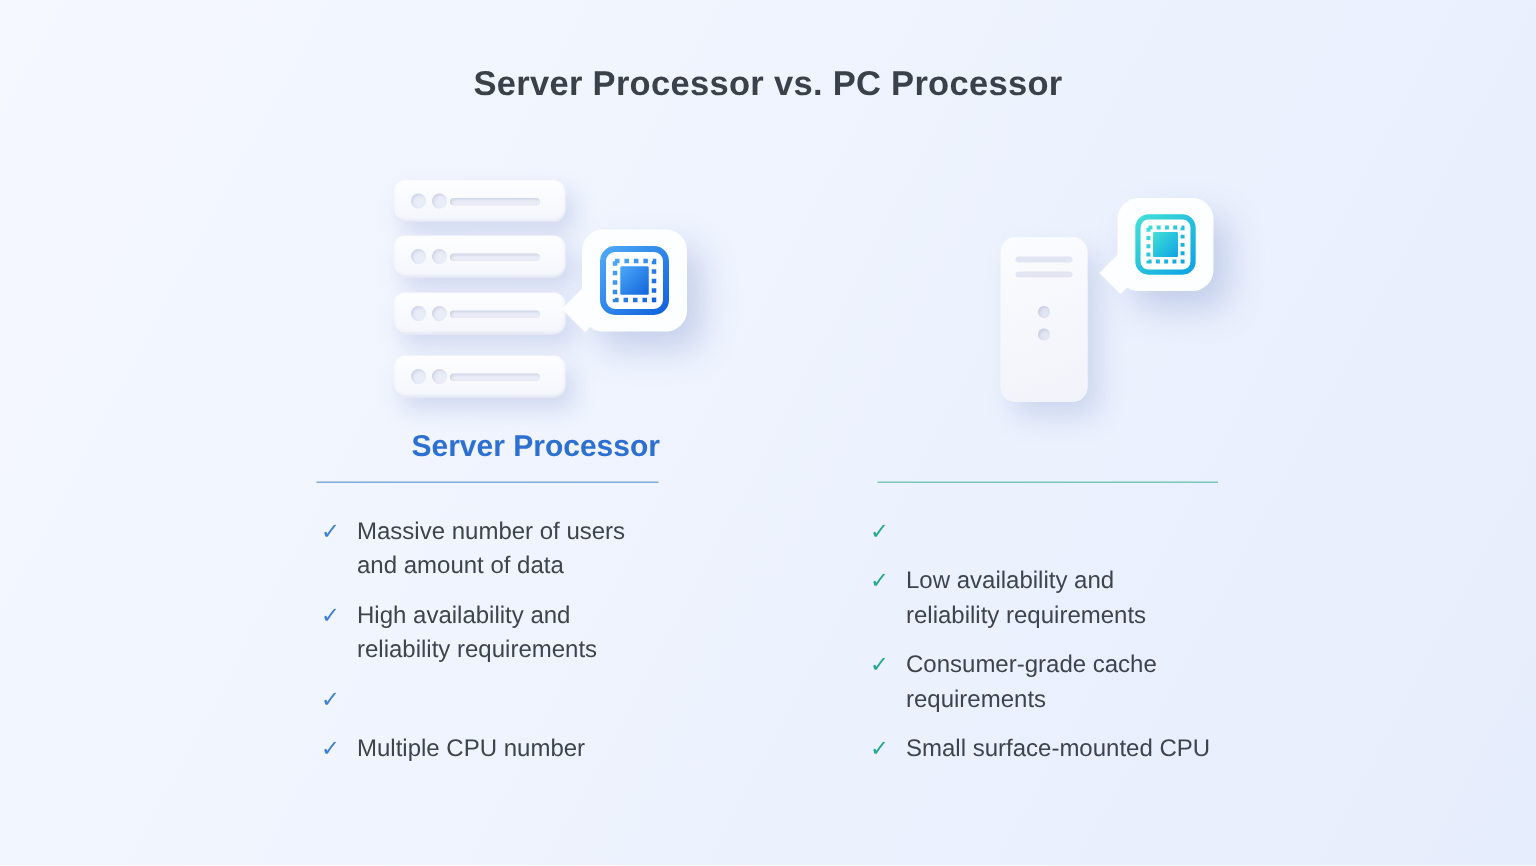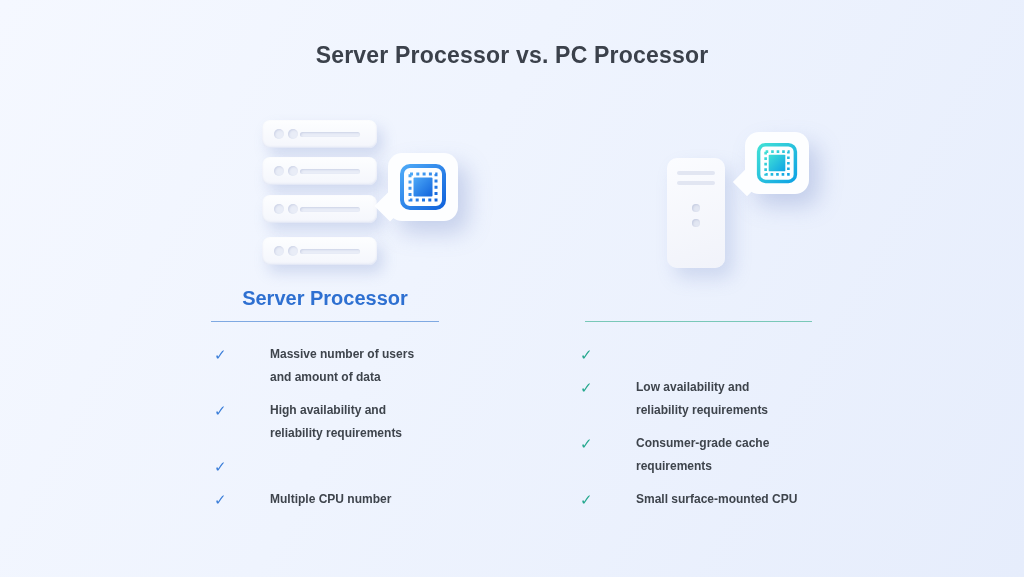--- a/index.html
+++ b/index.html
@@ -57,38 +57,38 @@
   }
   .tower .btn{
     position:absolute;left:25px;width:8px;height:8px;border-radius:50%;
     background:#e2e6f2;box-shadow:inset 1px 1px 2px rgba(170,180,210,.5);
   }
   
   .col-heading{
     position:absolute;top:287px;text-align:center;
     font-size:20px;font-weight:700;
   }
-  .heading-server{left:210px;width:230px;color:#2e70d1;}
+  .heading-server{left:210px;width:230px;color:#2e70d1;text-align:right;}
   .heading-pc{left:584px;width:230px;color:#19a286;}
   .divider{position:absolute;top:321px;height:1px;}
   .divider-server{left:211px;width:228px;background:#7fa9e2;}
   .divider-pc{left:585px;width:227px;background:#79c8b8;}
   
   .feature-list{position:absolute;top:343px;}
   .list-server{left:214px;width:240px;}
   .list-pc{left:580px;width:260px;}
   .item{display:flex;margin-bottom:10px;}
   .check{
     flex:none;width:24px;font-size:15px;line-height:23px;font-weight:400;
   }
   .list-server .check{color:#3d7fd9;}
   .list-pc .check{color:#25a88e;}
   .item-text{
-    white-space:pre-line;font-size:12px;line-height:23px;
-    font-weight:700;color:#3e444c;margin-left:32px;
+    white-space:pre-line;font-size:16px;line-height:23px;
+    font-weight:400;color:#3e444c;
   }
 </style>
 </head>
 <body>
 
 <div class="canvas">
 
   <div class="title">Server Processor vs. PC Processor</div>
 
   <div class="illus illus-server">

